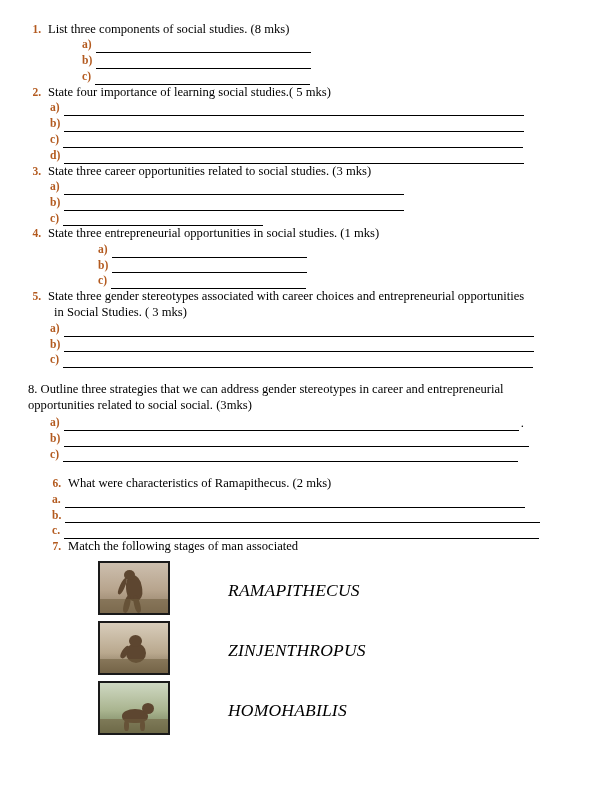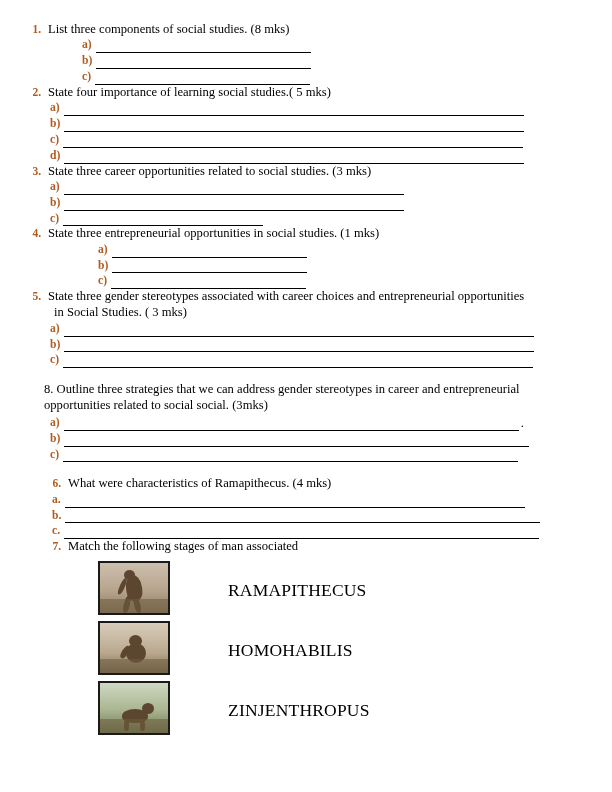--- a/index.html
+++ b/index.html
@@ -63,30 +63,31 @@
     flex: 0 0 auto;
   }
   .indent-a { margin-left: 56px; }
   .indent-b { margin-left: 24px; }
   .indent-c { margin-left: 72px; }
   .indent-d { margin-left: 26px; }
   .gap14 { height: 14px; }
   .para {
     font-size: 12.6px;
     line-height: 1.25;
-    margin-left: 18px;
+    margin-left: 2px;
   }
   .para .cont { display: block; }
   .q5text {
     font-size: 12.6px;
     line-height: 1.25;
   }
   .match-area {
     display: flex;
     margin-top: 6px;
+    font-style: italic;
   }
   .img-col {
     width: 160px;
     flex: 0 0 160px;
     padding-left: 72px;
     box-sizing: border-box;
   }
   .label-col {
     flex: 1 1 auto;
     padding-left: 42px;
@@ -264,21 +265,21 @@
       <span class="sublabel">c)</span>
       <span class="rule" style="width:455px"></span>
     </div>
   </div>
 
   <div class="gap14"></div>
 
   <div class="qblock">
     <div class="qline" style="margin-left:20px">
       <span class="qnum">6.</span>
-      <span class="qtext">What were characteristics of Ramapithecus. (4 mks)</span>
+      <span class="qtext">What were characteristics of Ramapithecus. (2 mks)</span>
     </div>
     <div class="sub indent-d">
       <span class="sublabel">a.</span>
       <span class="rule" style="width:460px"></span>
     </div>
     <div class="sub indent-d">
       <span class="sublabel">b.</span>
       <span class="rule" style="width:475px"></span>
     </div>
     <div class="sub indent-d">
@@ -312,19 +313,19 @@
         <div class="fig fig3">
           <div class="ape body3"></div>
           <div class="ape head3"></div>
           <div class="ape leg3"></div>
           <div class="ape leg3b"></div>
           <div class="ground"></div>
         </div>
       </div>
       <div class="label-col">
         <div class="match-label">RAMAPITHECUS</div>
+        <div class="match-label">ZINJENTHROPUS</div>
         <div class="match-label">HOMOHABILIS</div>
-        <div class="match-label">ZINJENTHROPUS</div>
       </div>
     </div>
   </div>
 
 </div>
 
 </body></html>

